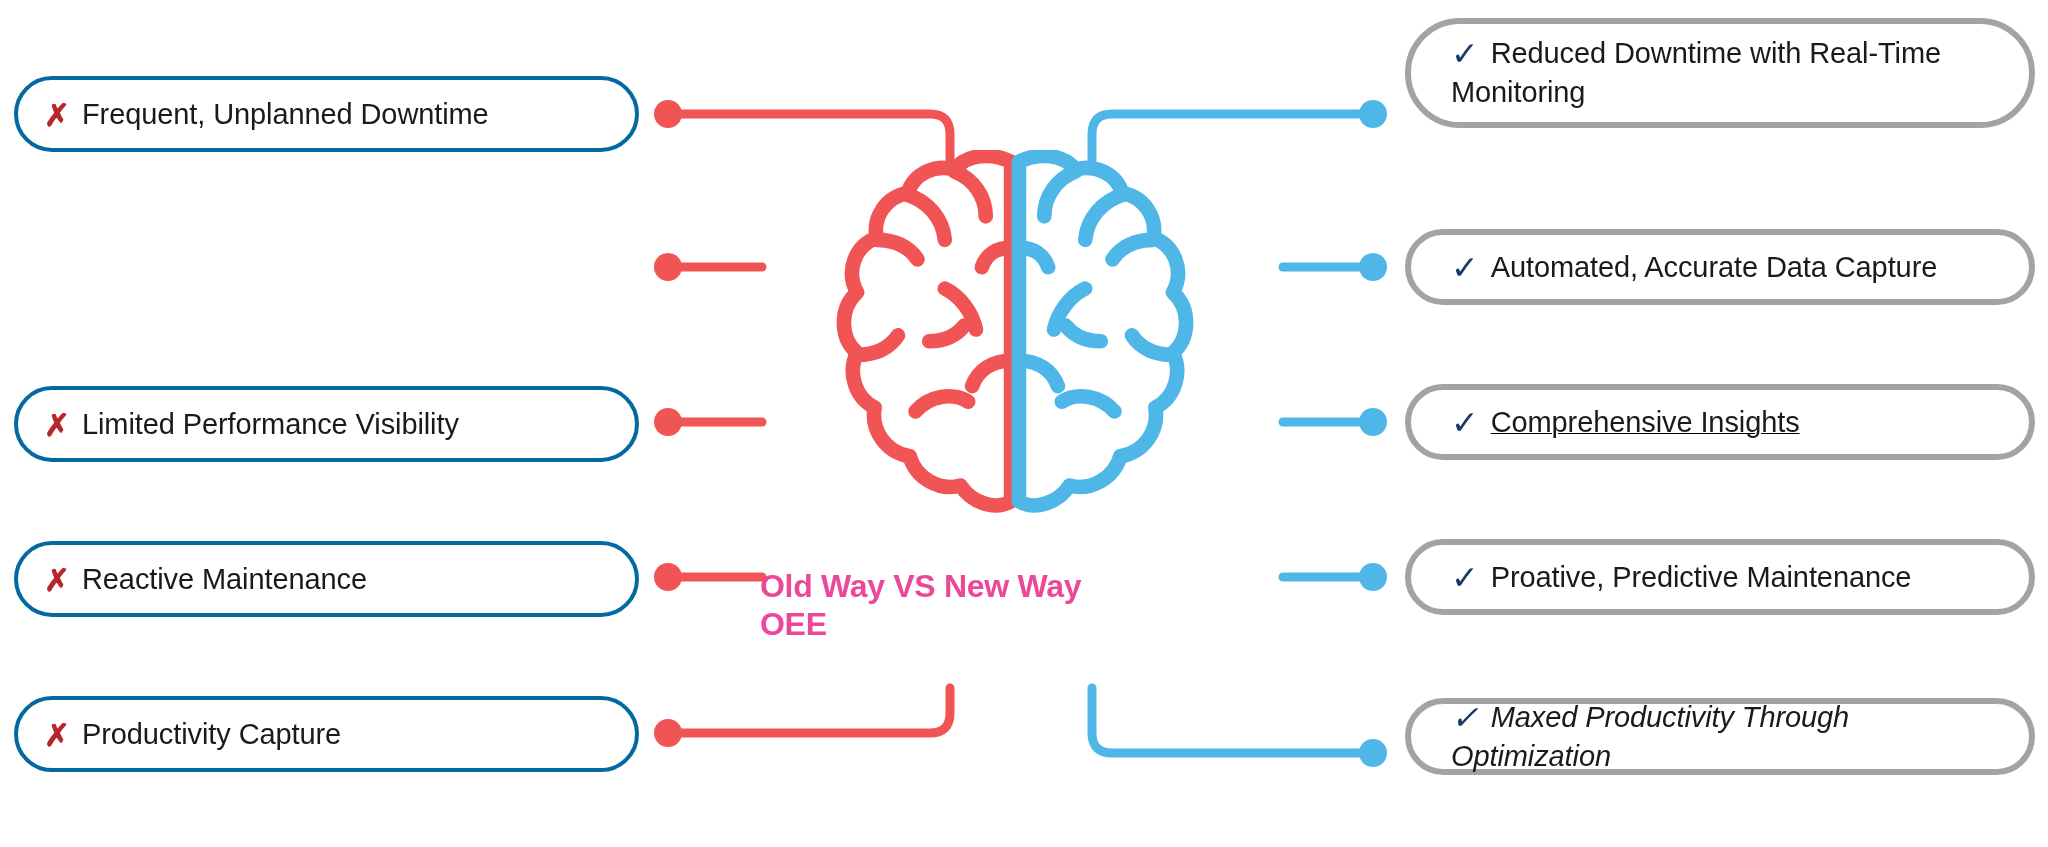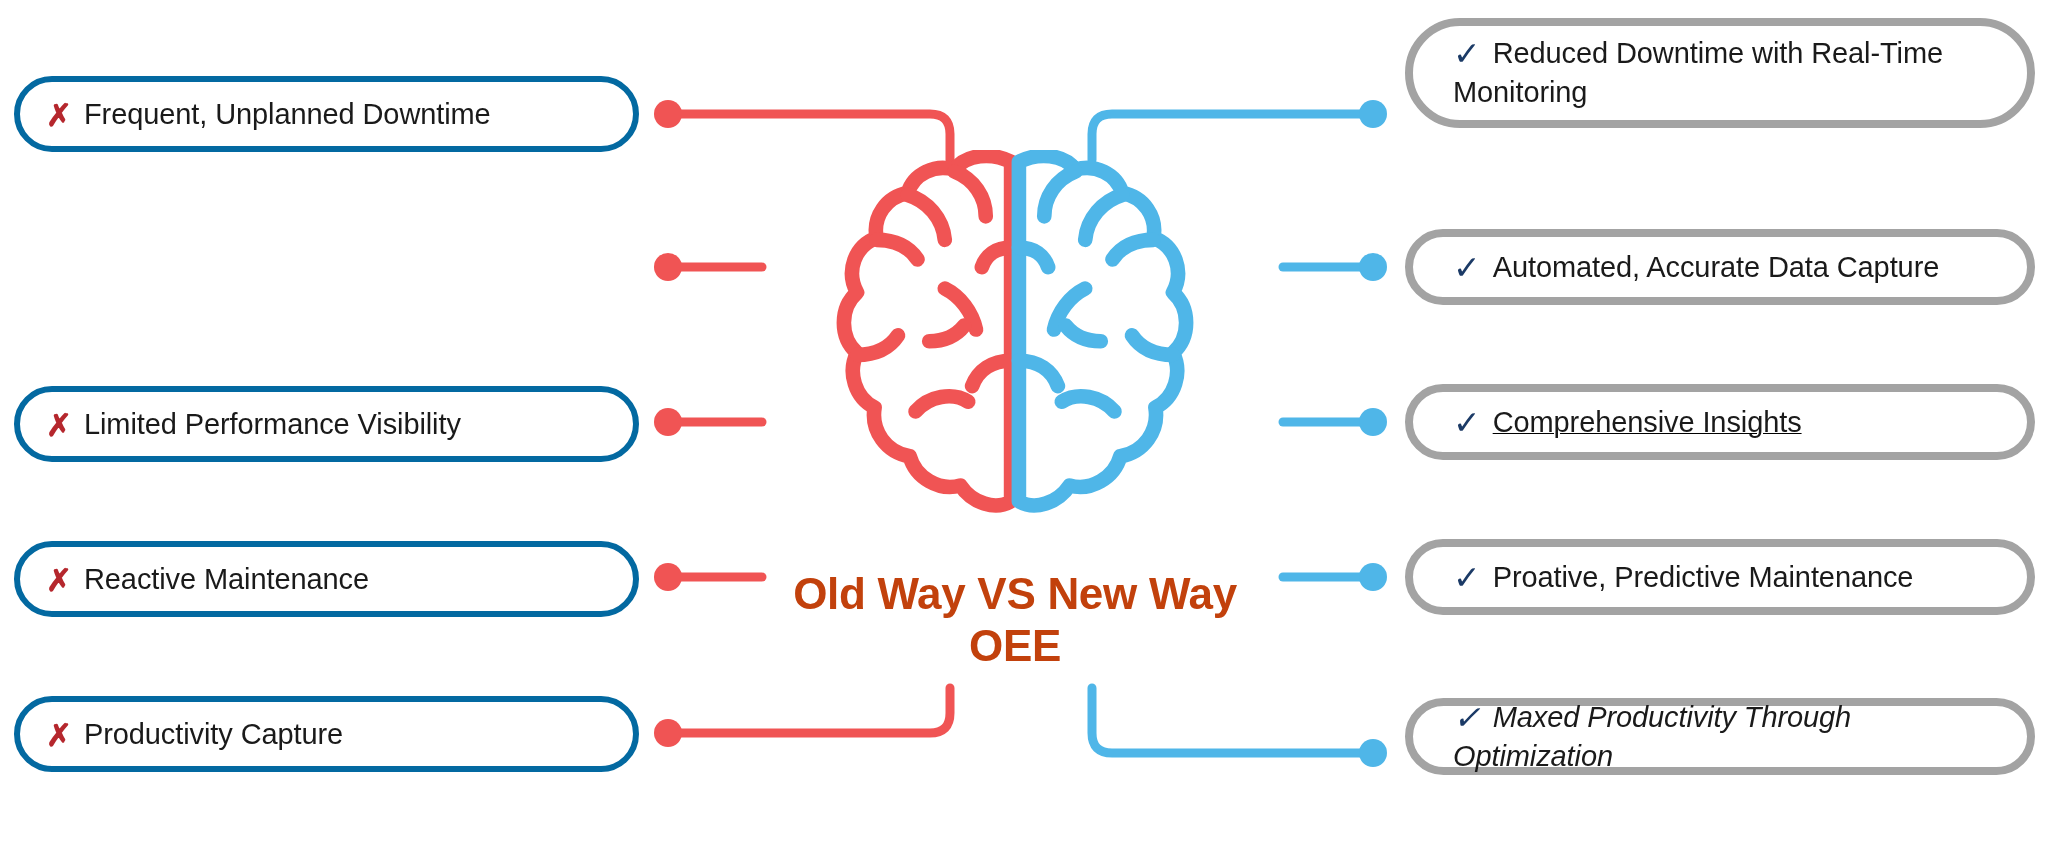--- a/index.html
+++ b/index.html
@@ -22,24 +22,24 @@
   .pill {
     position: absolute;
     box-sizing: border-box;
     display: flex;
     align-items: center;
     background: #ffffff;
     border-radius: 999px;
     padding: 0 26px;
   }
   .pill.left {
-    border: 6px solid #0369a1;
+    border: 4px solid #0369a1;
   }
   .pill.right {
-    border: 8px solid #a3a3a3;
+    border: 6px solid #a3a3a3;
   }
 
   .pill-text {
     font-size: 29px;
     line-height: 1.34;
     color: #1A1A1A;
     letter-spacing: -0.1px;
     font-weight: 400;
   }
 
@@ -92,25 +92,25 @@
     width: 390px;
     height: 400px;
   }
 
   
   #center-title {
     position: absolute;
     left: 760px;
     top: 568px;
     width: 510px;
-    text-align: center;
-    font-size: 44px;
+    text-align: left;
+    font-size: 32px;
     font-weight: 700;
     line-height: 1.18;
-    color: #c2410c;
+    color: #ec4899;
     letter-spacing: -0.3px;
   }
 </style>
 </head>
 <body>
 
 <div id="infographic">
 
   <svg id="connectors" viewBox="0 0 2048 847" xmlns="http://www.w3.org/2000/svg">
 

